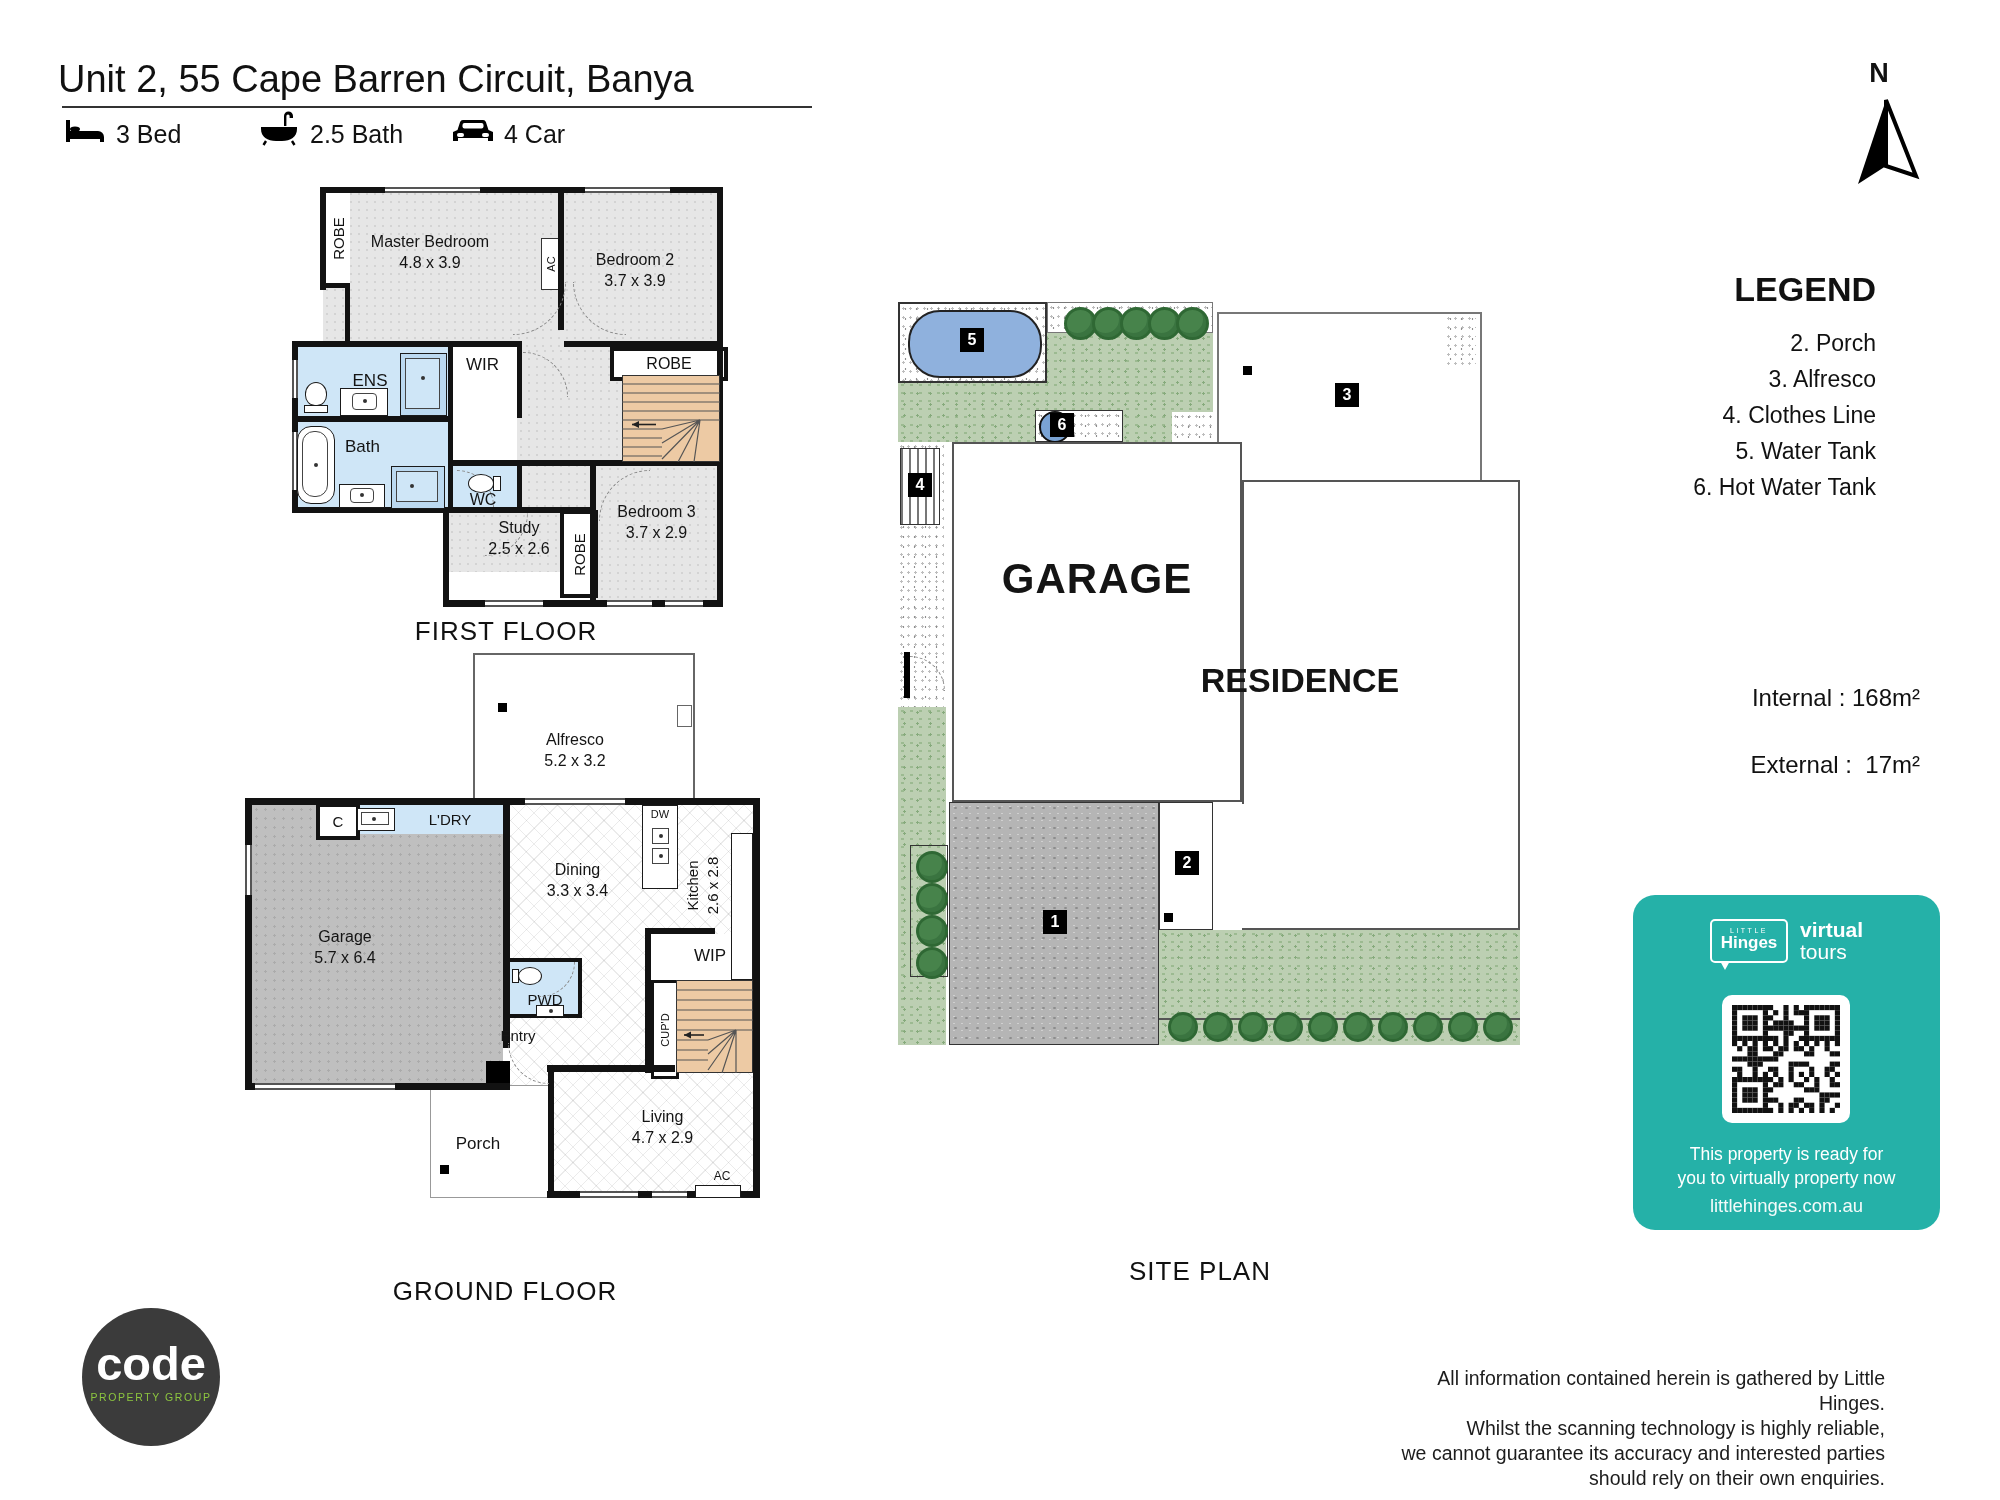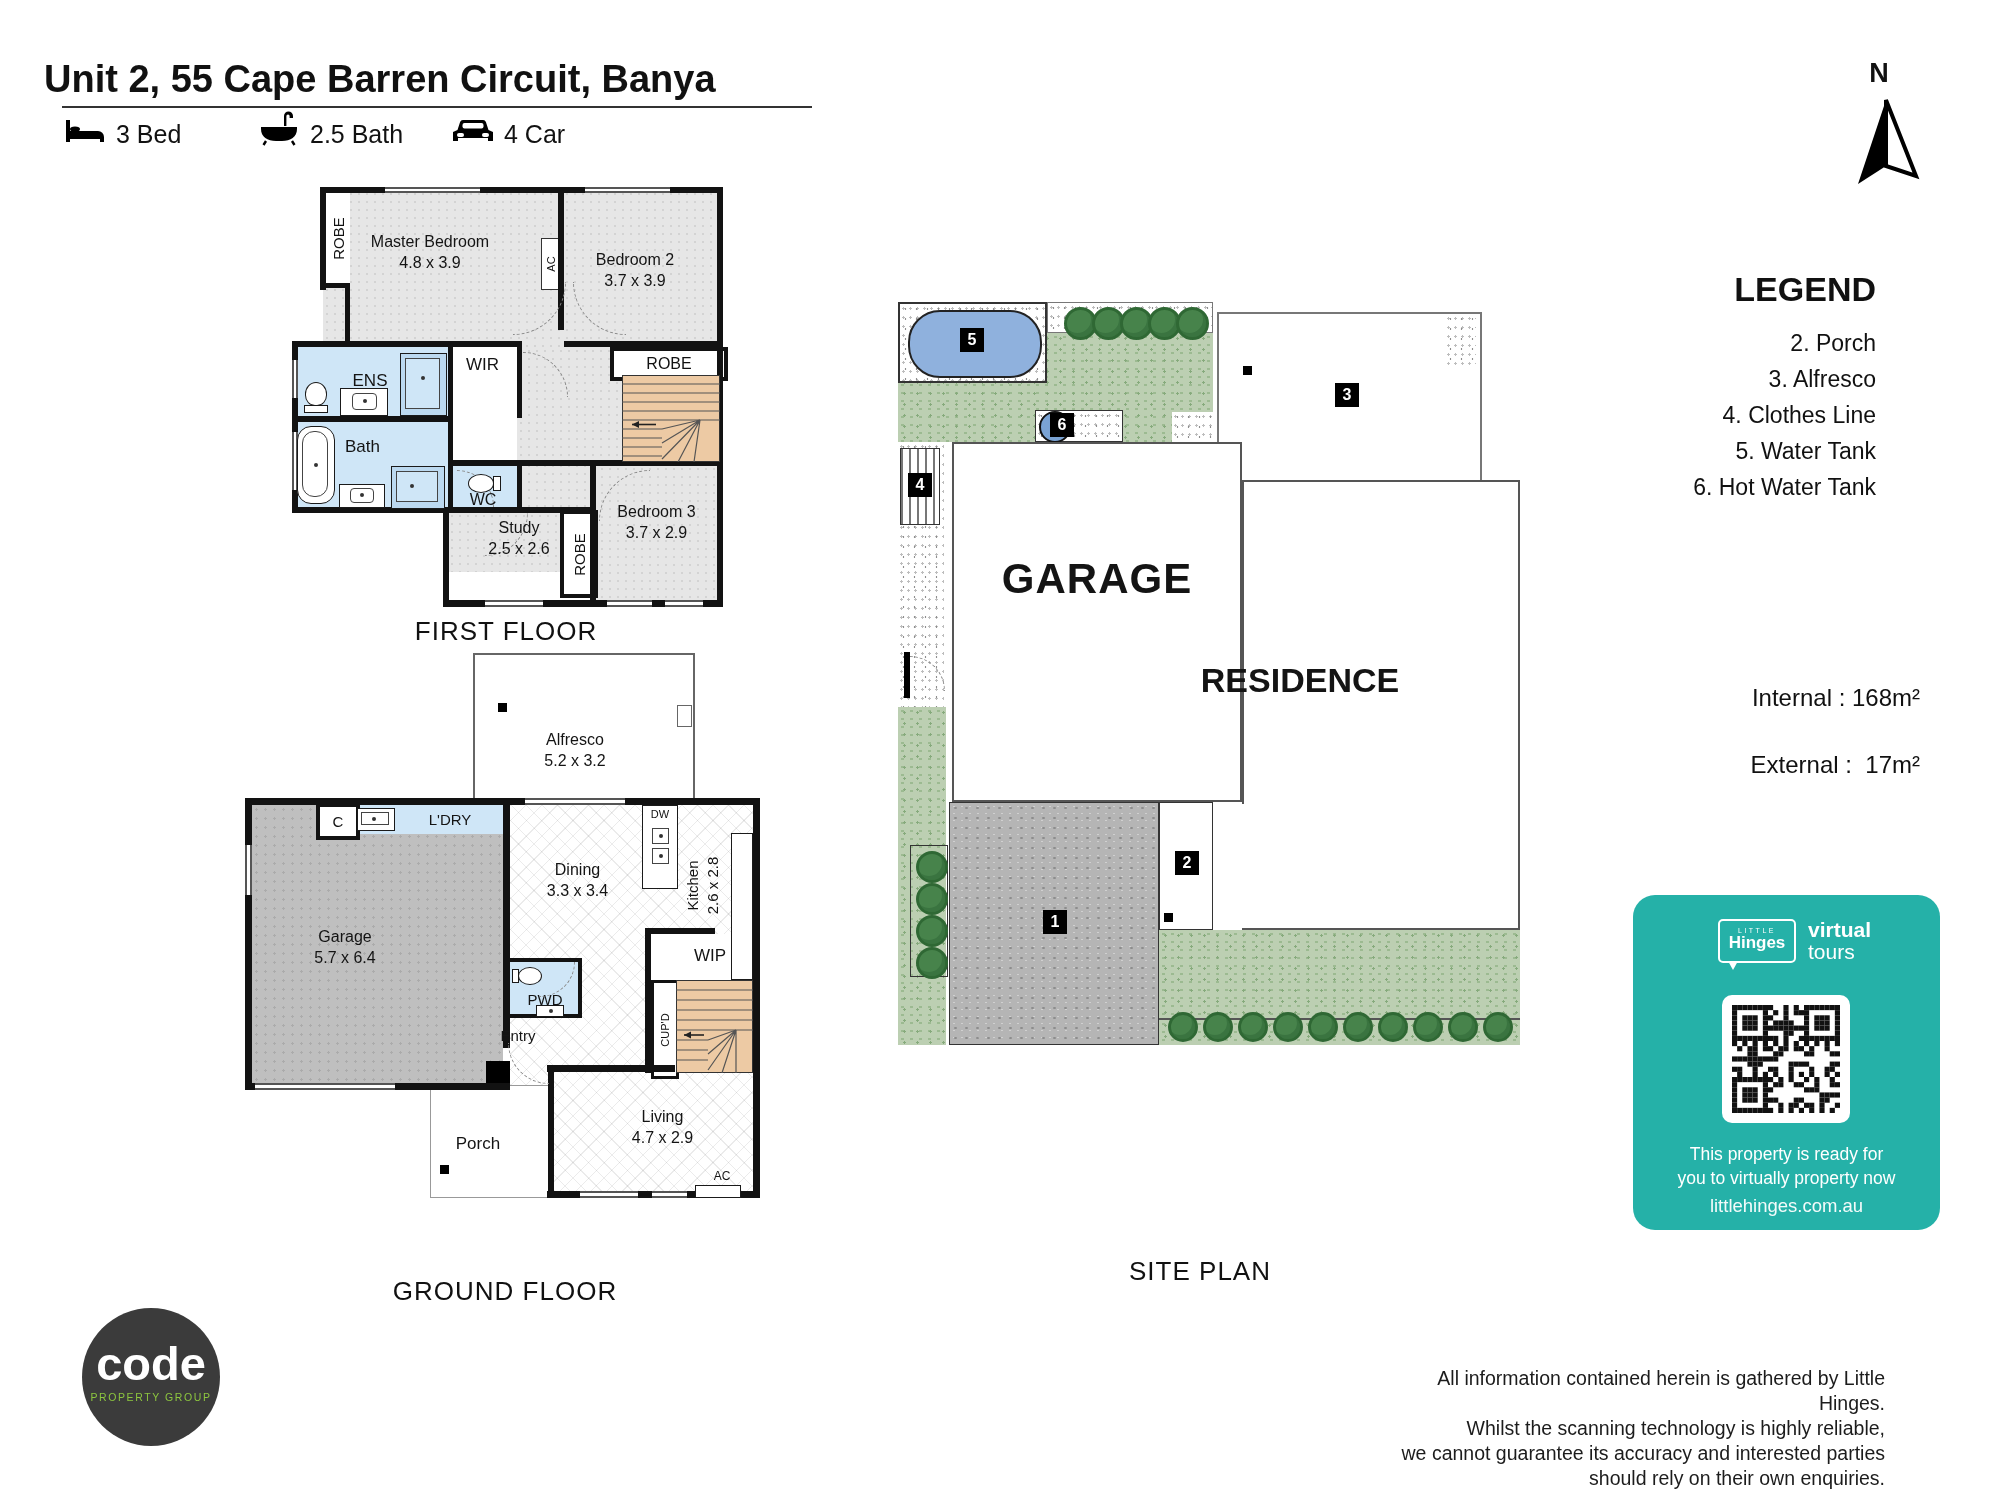--- a/index.html
+++ b/index.html
@@ -33,21 +33,21 @@
   .fix-in{position:absolute;background:#fff;border:1.2px solid #444;box-sizing:border-box}
   .dot{position:absolute;width:4px;height:4px;border-radius:50%;background:#333}
   .stairs{position:absolute;z-index:4}
   .plan-label{position:absolute;font-size:26px;letter-spacing:1px;color:#111;text-align:center;width:320px}
 </style>
 </head>
 <body>
 
 <div class="canvas">
 
-  <div class="abs" style="left:44px;top:58px;font-size:38px;font-weight:bold;color:#111">Unit 2, 55 Cape Barren Circuit, Banya</div>
+  <div class="abs" style="left:58px;top:58px;font-size:38px;font-weight:normal;color:#111">Unit 2, 55 Cape Barren Circuit, Banya</div>
   <div class="abs" style="left:62px;top:106px;width:750px;height:2px;background:#333"></div>
 
   <div class="abs" style="left:64px;top:116px">
     <svg width="42" height="30" viewBox="0 0 42 30">
       <path d="M2 26 V4 h4 v11 h28 a6 6 0 0 1 6 6 v5 h-4 v-3 H6 v3 z" fill="#000"></path>
       <ellipse cx="11" cy="13" rx="5" ry="2.6" fill="#000"></ellipse>
     </svg>
   </div>
   <div class="abs" style="left:116px;top:120px;font-size:25px">3 Bed</div>
 
@@ -397,21 +397,21 @@
     <div style="font-size:23px;line-height:36px">5. Water Tank</div>
     <div style="font-size:23px;line-height:36px">6. Hot Water Tank</div>
   </div>
 
   <div class="abs" style="left:1540px;top:646px;width:380px;text-align:right;white-space:pre">
     <div style="font-size:24px;line-height:31px">Internal : 168m²</div>
     <div style="font-size:24px;line-height:31px">External :  17m²</div>
   </div>
 
   <div class="abs" style="left:1633px;top:895px;width:307px;height:335px;background:#25b1a8;border-radius:22px;color:#fff">
-    <div class="abs" style="left:8px;top:24px;width:100%;display:flex;justify-content:center;align-items:center;gap:12px">
+    <div class="abs" style="left:0;top:24px;width:100%;display:flex;justify-content:center;align-items:center;gap:12px">
       <div style="position:relative;border:2px solid #fff;border-radius:5px;width:74px;height:40px;text-align:center">
         <div style="font-size:7px;letter-spacing:2.5px;margin-top:6px">LITTLE</div>
         <div style="font-size:17px;font-weight:bold;margin-top:-1px">Hinges</div>
         <div style="position:absolute;left:8px;bottom:-9px;width:0;height:0;border-left:5px solid transparent;border-right:5px solid transparent;border-top:9px solid #fff"></div>
       </div>
       <div style="text-align:left">
         <div style="font-size:21px;font-weight:bold;line-height:1.05">virtual</div>
         <div style="font-size:21px;font-weight:300;line-height:1.05">tours</div>
       </div>
     </div>

